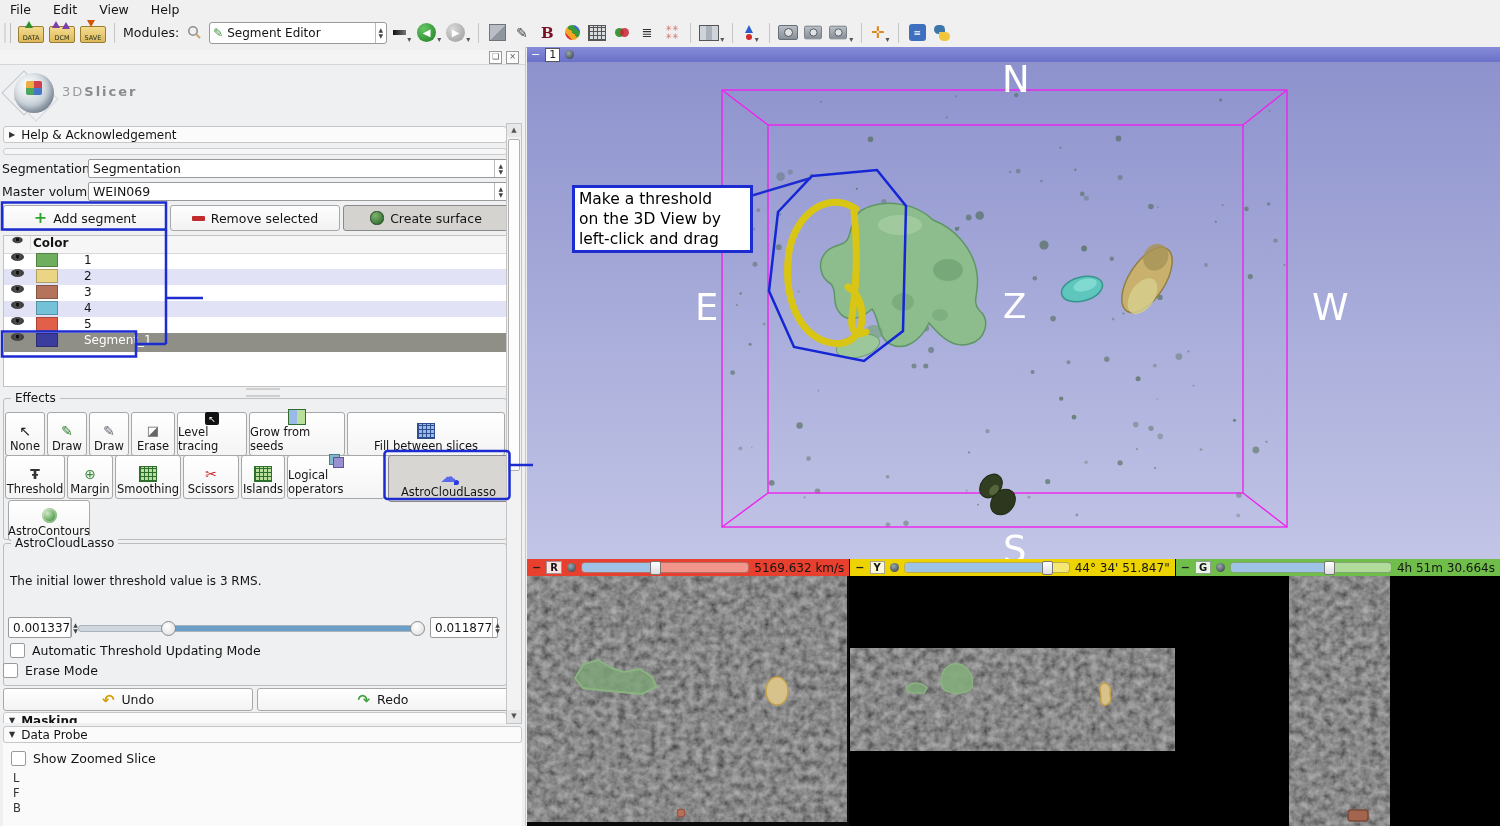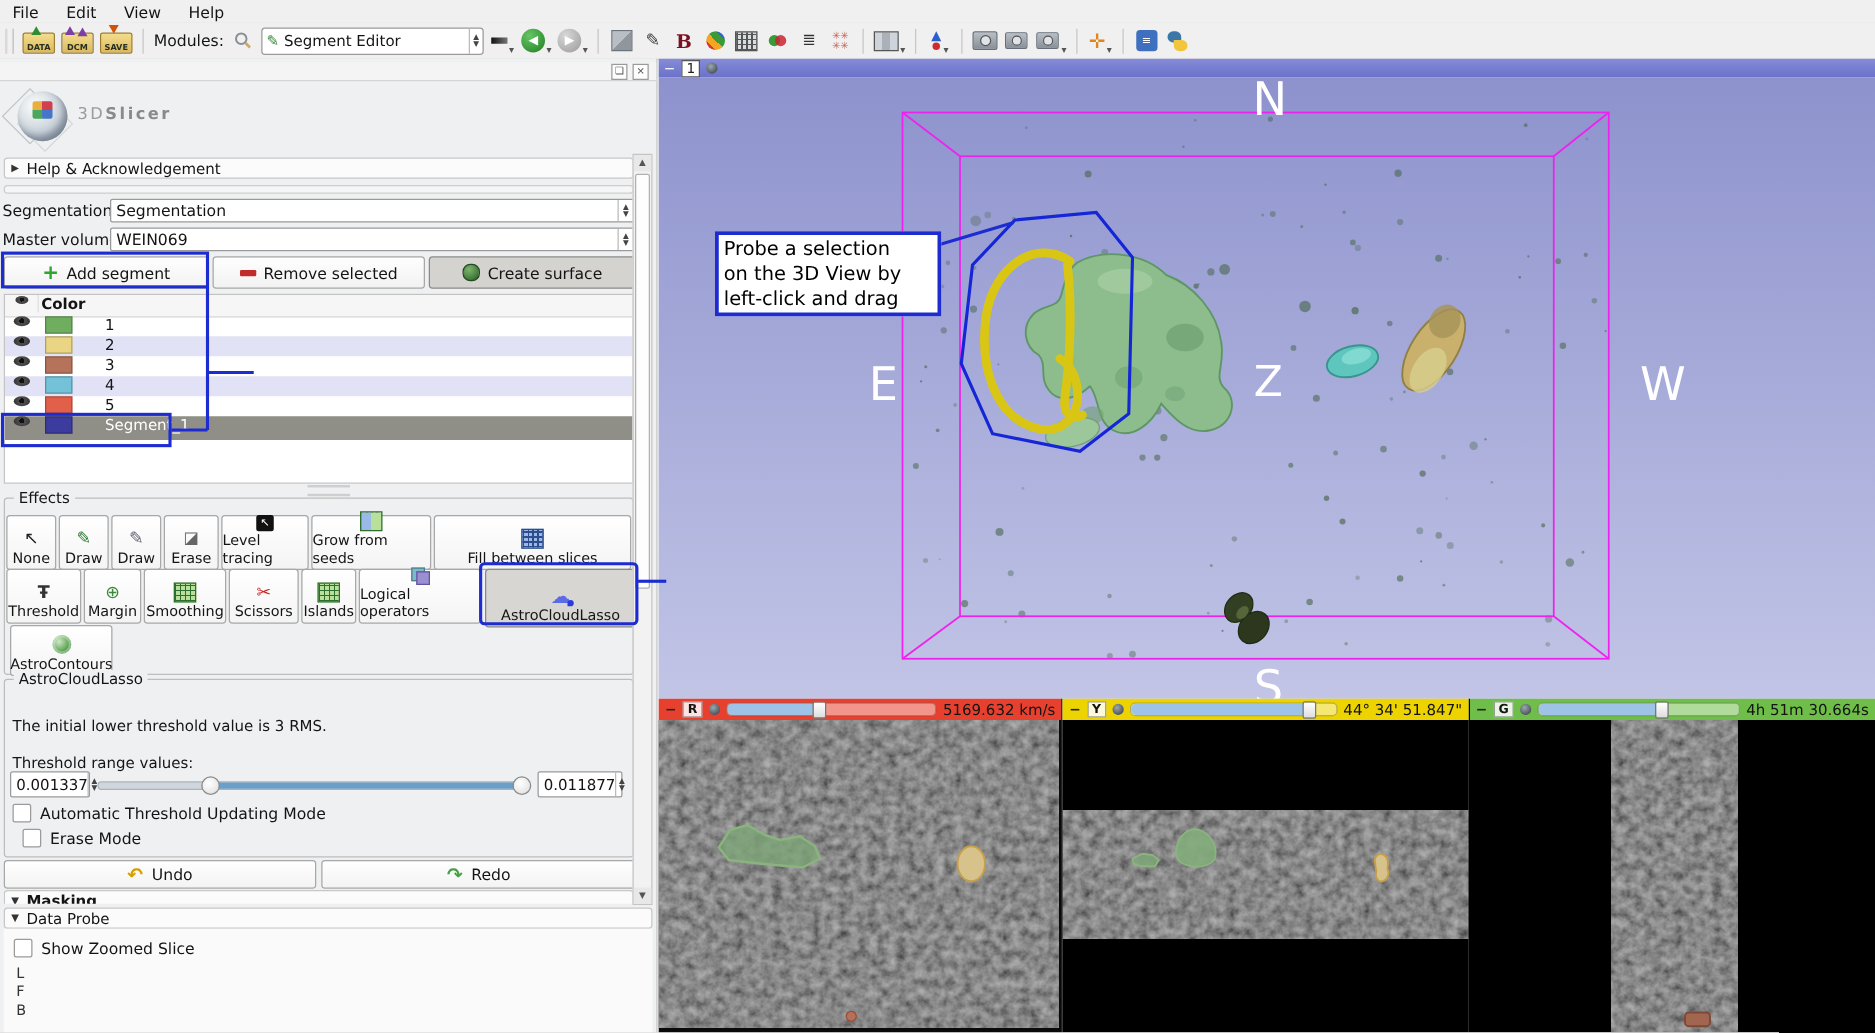--- a/index.html
+++ b/index.html
@@ -5,21 +5,21 @@
   html,body{margin:0;padding:0;background:#d8d8d8}
   .app{position:relative;width:1500px;height:826px;background:#ecedee;font-family:"DejaVu Sans",sans-serif;font-size:12px;color:#141414;overflow:hidden}
   .abs{position:absolute}
   
   .menubar{position:absolute;top:0;left:0;right:0;height:18px;background:#f0f0f0;border-bottom:1px solid #dcdcdc;display:flex;align-items:center;gap:22px;padding:0 10px;font-size:12.5px}
   .menubar span{cursor:default}
   .toolbar{position:absolute;top:18px;left:0;right:0;height:29px;background:#f0f0f0;border-bottom:1px solid #cfcfcf;display:flex;align-items:center;gap:5px;padding:0 4px}
   .tsep{width:1px;height:20px;background:#c6c6c6;margin:0 3px}
   .thandle{width:4px;height:20px;border-left:2px solid #d9d9d9;border-right:1px solid #bbb;margin-right:2px}
   .ticon{height:22px;min-width:20px;display:flex;align-items:center;justify-content:center;position:relative}
-  .tfolder{width:24px;height:15px;background:linear-gradient(#f3dc8e,#ddb95a);border:1px solid #9a7d33;border-radius:2px;font-size:6.5px;font-weight:bold;color:#243024;display:flex;align-items:flex-end;justify-content:center;position:relative;margin-top:4px}
+  .tfolder{width:24px;height:15px;background:linear-gradient(#f3dc8e,#ddb95a);border:1px solid #9a7d33;border-radius:2px;font-size:6.5px;font-weight:normal;color:#243024;display:flex;align-items:flex-end;justify-content:center;position:relative;margin-top:4px}
   .tfolder i{position:absolute;top:-6px;width:0;height:0;border-left:4px solid transparent;border-right:4px solid transparent}
   .tfolder i.up{border-bottom:7px solid #2f8f2f;left:6px}
   .tfolder i.dbl{border-bottom:7px solid #7a3fa8;left:2px}
   .tfolder i.dbl2{border-bottom:7px solid #7a3fa8;left:12px;top:-5px}
   .tfolder i.down{border-top:7px solid #d35400;left:6px;top:-7px}
   .combo{display:flex;align-items:center;background:#fff;border:1px solid #9a9a9a;border-radius:3px;height:20px;padding:0 3px;gap:4px}
   .combo .spin{margin-left:auto;border-left:1px solid #bbb;padding-left:3px;height:100%;display:flex;align-items:center}
   .spinarrows{display:flex;flex-direction:column;font-size:6px;line-height:6px;color:#444}
   .circbtn{width:19px;height:19px;border-radius:50%;display:flex;align-items:center;justify-content:center;color:#fff;font-size:10px}
   .caret{font-size:8px;color:#555;margin-left:1px;align-self:flex-end}
@@ -441,21 +441,20 @@
             <span class="contour"></span>
           </span>
           <span>AstroContours</span>
         </div>
     </div>
 
     <div class="groupbox" style="top:496px;height:141px">
       <span class="gb-legend">AstroCloudLasso</span>
     </div>
     <div class="desc" style="top:527px">The initial lower threshold value is 3 RMS.</div>
-    <div class="desc" style="top:556px">Threshold range values:</div>
     <div class="spinbox" style="left:8px;top:570px;width:62px">
       <span class="val">0.001337</span>
       <span class="spin">
           <span class="spinarrows">▲<br>▼</span>
         </span>
     </div>
     <div class="groove" style="left:78px;top:578px;width:344px">
       <span class="gfill" style="left:88px;right:3px"></span>
       <span class="ghandle" style="left:82px"></span>
       <span class="ghandle" style="right:-2px"></span>
@@ -463,21 +462,21 @@
     <div class="spinbox" style="left:430px;top:570px;width:66px">
       <span class="val">0.011877</span>
       <span class="spin">
           <span class="spinarrows">▲<br>▼</span>
         </span>
     </div>
     <div class="check" style="left:10px;top:596px">
       <span class="box"></span>
       <span>Automatic Threshold Updating Mode</span>
     </div>
-    <div class="check" style="left:18px;top:616px">
+    <div class="check" style="left:3px;top:616px">
       <span class="box"></span>
       <span>Erase Mode</span>
     </div>
 
     <div class="bigbtn" style="left:3px;top:641px;width:248px">
       <span style="color:#d59f00;font-weight:bold;font-size:15px">↶</span>
       <span>Undo</span>
     </div>
     <div class="bigbtn" style="left:257px;top:641px;width:250px">
       <span style="color:#41a341;font-weight:bold;font-size:15px">↷</span>
@@ -770,18 +769,18 @@
       <rect x="2" y="202.5" width="164" height="27"></rect>
       <rect x="2" y="331.5" width="134" height="25"></rect>
       <path d="M166,230 V344 M137,344 H166 M166,298 H203"></path>
       <rect x="384.5" y="451" width="125" height="48" rx="3"></rect>
       <line x1="510" y1="465" x2="533" y2="465"></line>
       <line x1="747" y1="197" x2="811" y2="178"></line>
     </g>
   </svg>
 
   <div class="ann" style="left:572px;top:185px;width:167px;height:60px">
-    <div>Probe a selection</div>
+    <div>Make a threshold</div>
     <div>on the 3D View by</div>
     <div>left-click and drag</div>
   </div>
 
 </div>
 
 </body></html>

